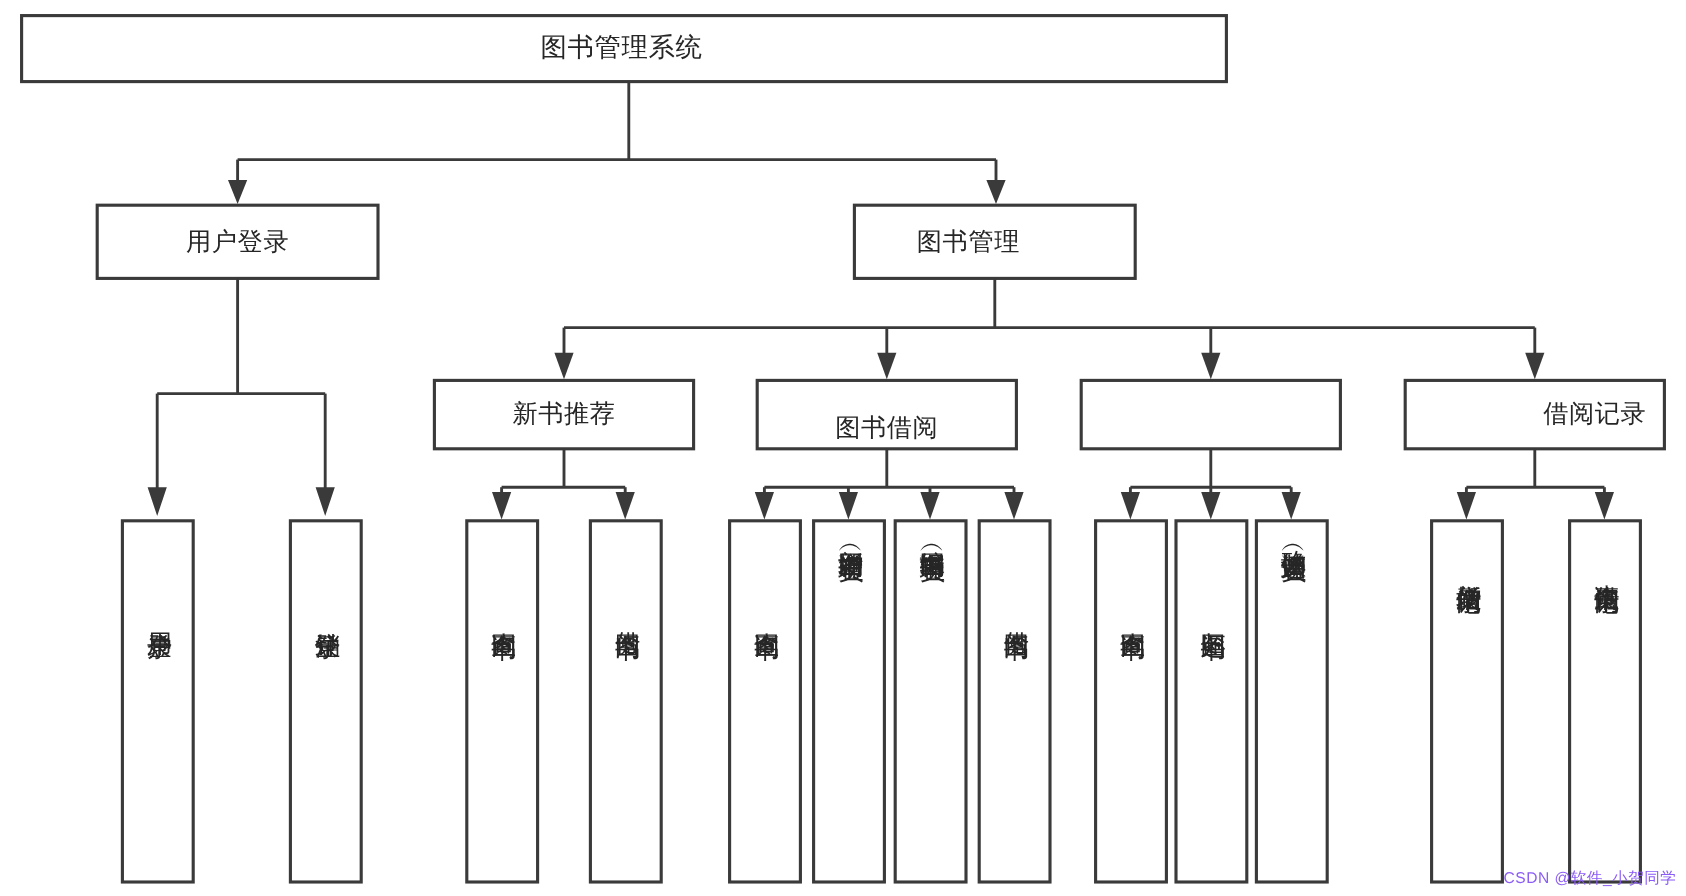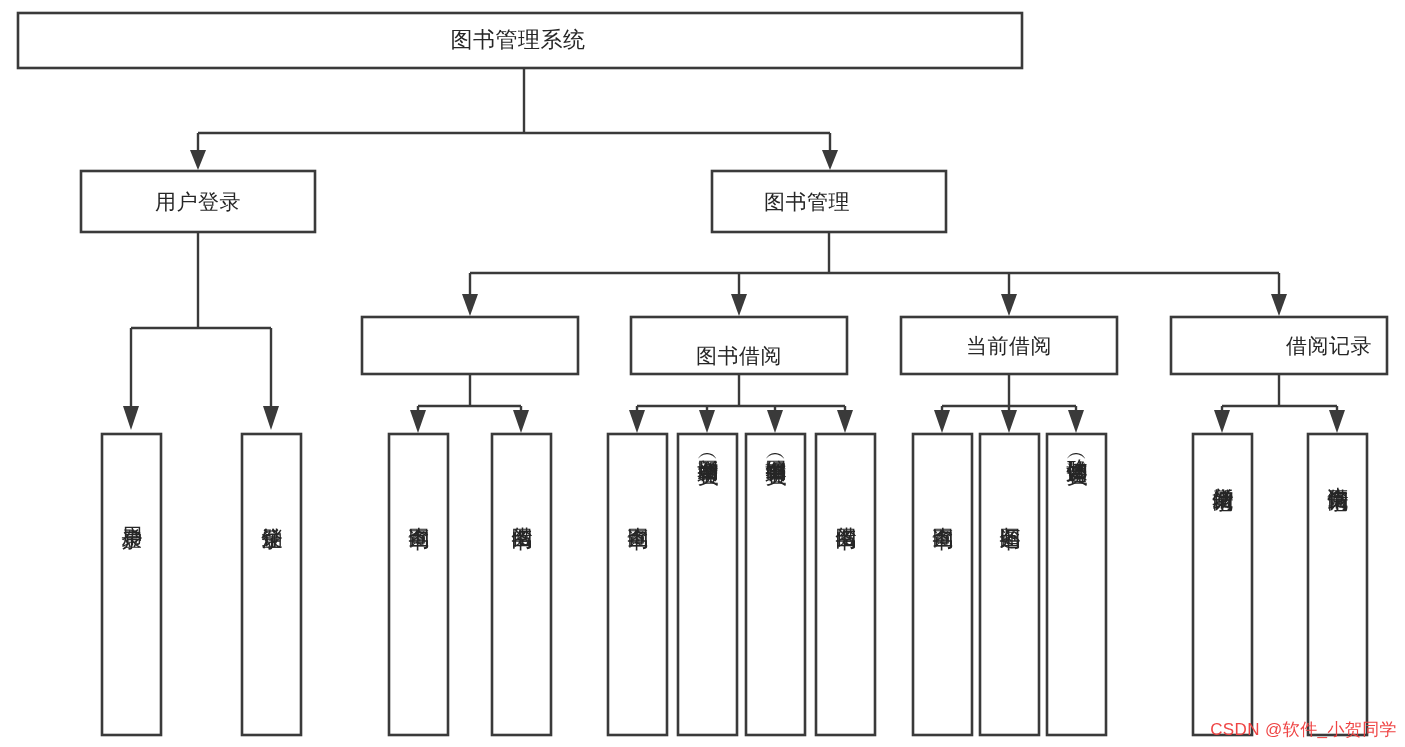--- a/index.html
+++ b/index.html
@@ -65,22 +65,22 @@
     justify-content: flex-start;
     align-items: center;
   }
   .node-label.root {
     font-size: 22px;
   }
   .watermark {
     position: absolute;
     right: 8px;
     bottom: 6px;
-    font-size: 17px;
-    color: #ef4444;
+    font-size: 13px;
+    color: #8b5cf6;
     font-family: "Liberation Sans", "DejaVu Sans", sans-serif;
     white-space: nowrap;
     letter-spacing: 0.4px;
   }
 </style>
 </head>
 <body>
 
 <div id="diagram-root">
 
@@ -187,22 +187,22 @@
 
     <rect class="node-box" x="1193" y="434" width="59" height="301"></rect>
     <rect class="node-box" x="1308" y="434" width="59" height="301"></rect>
   </svg>
 
   <div class="node-label horizontal root" style="left:18px; top:13px; width:1000px; height:55px;">图书管理系统</div>
 
   <div class="node-label horizontal" style="left:81px; top:171px; width:234px; height:61px;">用户登录</div>
   <div class="node-label horizontal" style="left:712px; top:171px; width:190px; height:61px;">图书管理</div>
 
+  <div class="node-label horizontal" style="left:362px; top:317px; width:216px; height:57px;">新书推荐</div>
   <div class="node-label horizontal" style="left:631px; top:328px; width:216px; height:57px;font-family:Liberation Serif, serif;">图书借阅</div>
-  <div class="node-label horizontal" style="left:901px; top:317px; width:216px; height:57px;">当前借阅</div>
   <div class="node-label horizontal" style="left:1217px; top:317px; width:224px; height:57px;">借阅记录</div>
 
   <div class="node-label vertical" style="left:102px; top:434px; width:59px; height:301px; padding-top:76px;">用户登录</div>
   <div class="node-label vertical" style="left:242px; top:434px; width:59px; height:301px; padding-top:76px;">注销登录</div>
 
   <div class="node-label vertical" style="left:389px; top:434px; width:59px; height:301px; padding-top:76px;">查询图书</div>
   <div class="node-label vertical" style="left:492px; top:434px; width:59px; height:301px; padding-top:76px;">借阅图书</div>
 
   <div class="node-label vertical" style="left:608px; top:434px; width:59px; height:301px; padding-top:76px;">查询图书</div>
   <div class="node-label vertical" style="left:678px; top:434px; width:59px; height:301px; padding-top:8px;">新增图书（管理员）</div>

